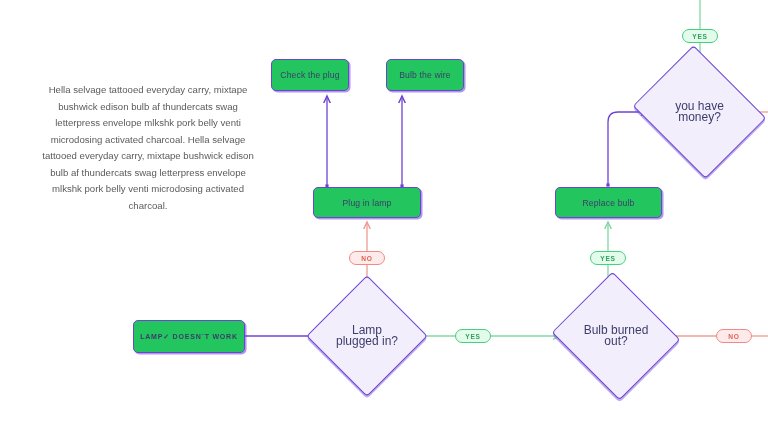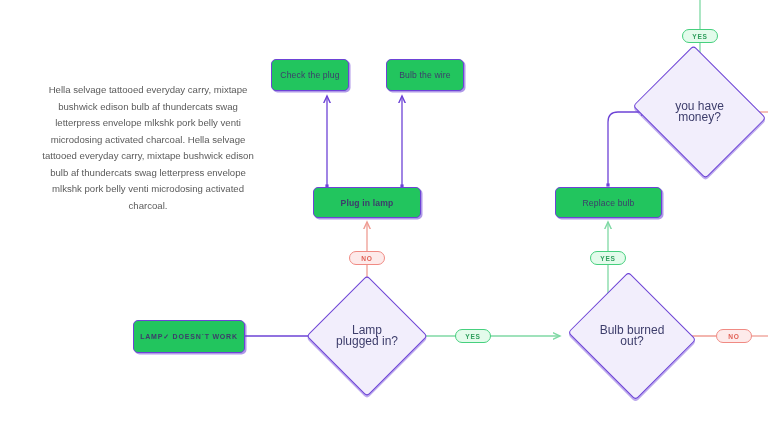--- a/index.html
+++ b/index.html
@@ -142,33 +142,33 @@
 
   <div class="node rect caps" style="left:133px; top:320px; width:112px; height:33px;">
     <span>LAMP✓ DOESN´T WORK</span>
   </div>
 
   <div class="diamond-wrap" style="left:324px; top:293px; width:86px; height:86px;">
     <div class="diamond-shape"></div>
     <div class="diamond-label">Lamp plugged in?</div>
   </div>
 
-  <div class="node rect" style="left:313px; top:187px; width:108px; height:31px;font-weight:bold;">
+  <div class="node rect" style="left:313px; top:187px; width:108px; height:31px;">
     <span>Plug in lamp</span>
   </div>
 
   <div class="node rect" style="left:271px; top:59px; width:78px; height:32px;">
     <span>Check the plug</span>
   </div>
 
   <div class="node rect" style="left:386px; top:59px; width:78px; height:32px;">
     <span>Bulb the wire</span>
   </div>
 
-  <div class="diamond-wrap" style="left:584px; top:293px; width:96px; height:86px;">
+  <div class="diamond-wrap" style="left:568px; top:293px; width:96px; height:86px;">
     <div class="diamond-shape"></div>
     <div class="diamond-label">Bulb burned out?</div>
   </div>
 
   <div class="node rect" style="left:555px; top:187px; width:107px; height:31px;">
     <span>Replace bulb</span>
   </div>
 
   <div class="diamond-wrap" style="left:648px; top:69px; width:103px; height:86px;">
     <div class="diamond-shape"></div>

